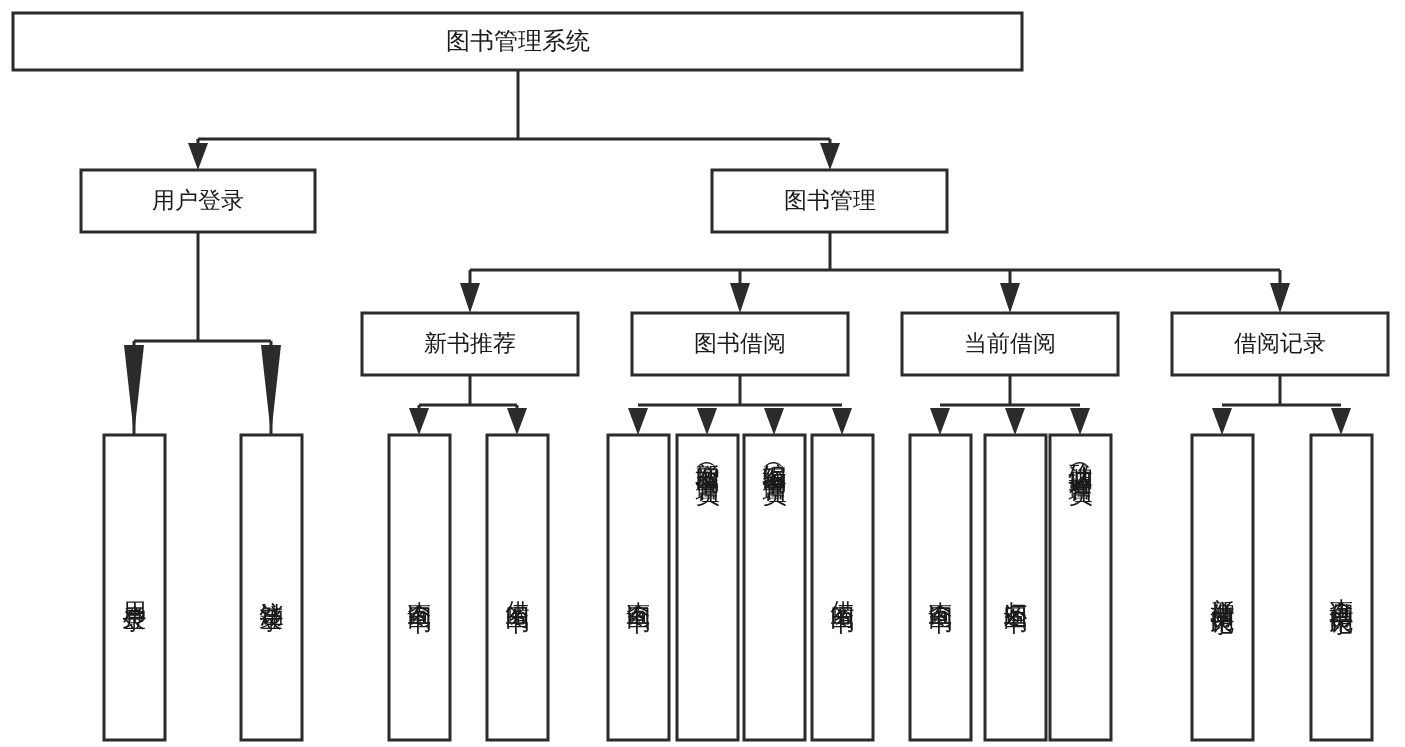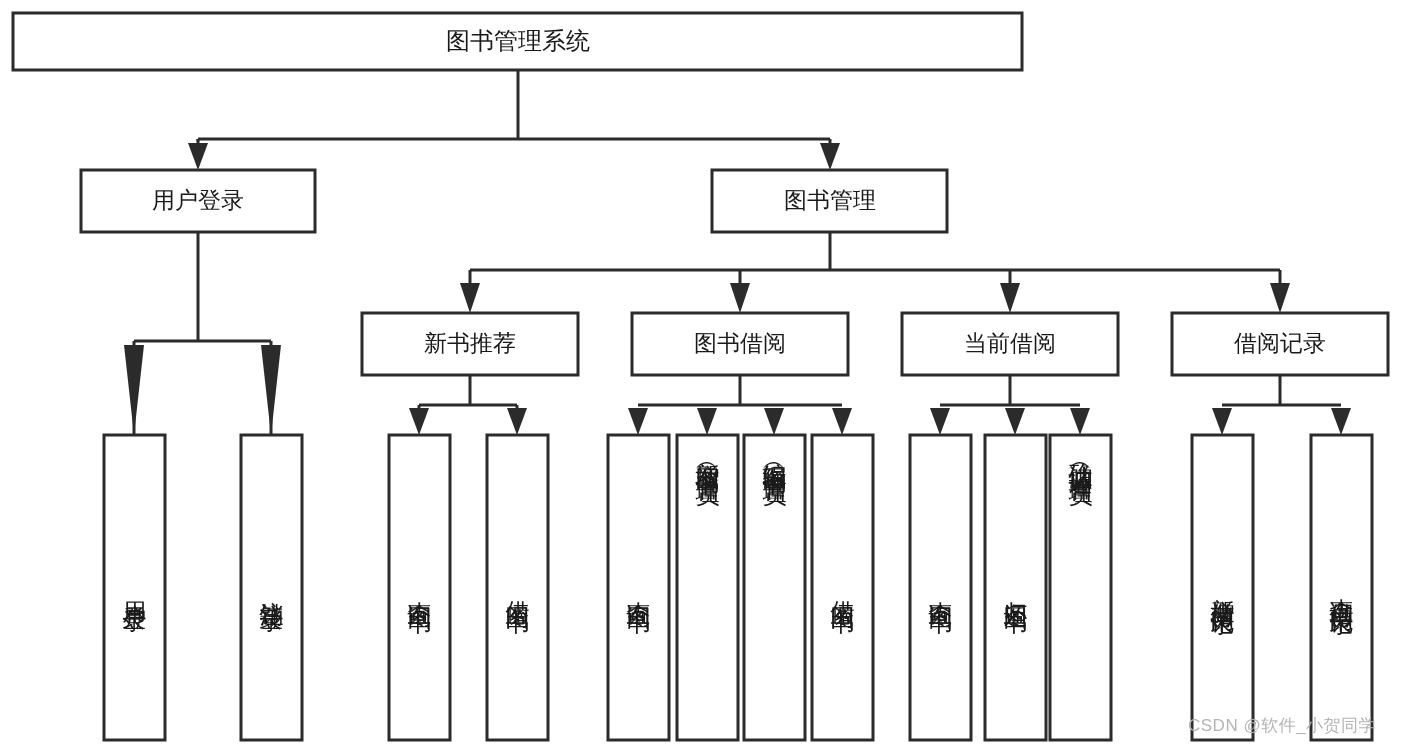--- a/index.html
+++ b/index.html
@@ -247,15 +247,14 @@
   </div>
 
   <div class="vlabel-wrap" style="left:1192px; top:435px; width:61px; height:305px;">
     <span class="vlabel">新增借阅记录</span>
   </div>
 
   <div class="vlabel-wrap" style="left:1311px; top:435px; width:61px; height:305px;">
     <span class="vlabel">查询借阅记录</span>
   </div>
 
-  <div class="watermark">CSDN @软件_小贺同学</div>
 
 </div>
 
 </body></html>

